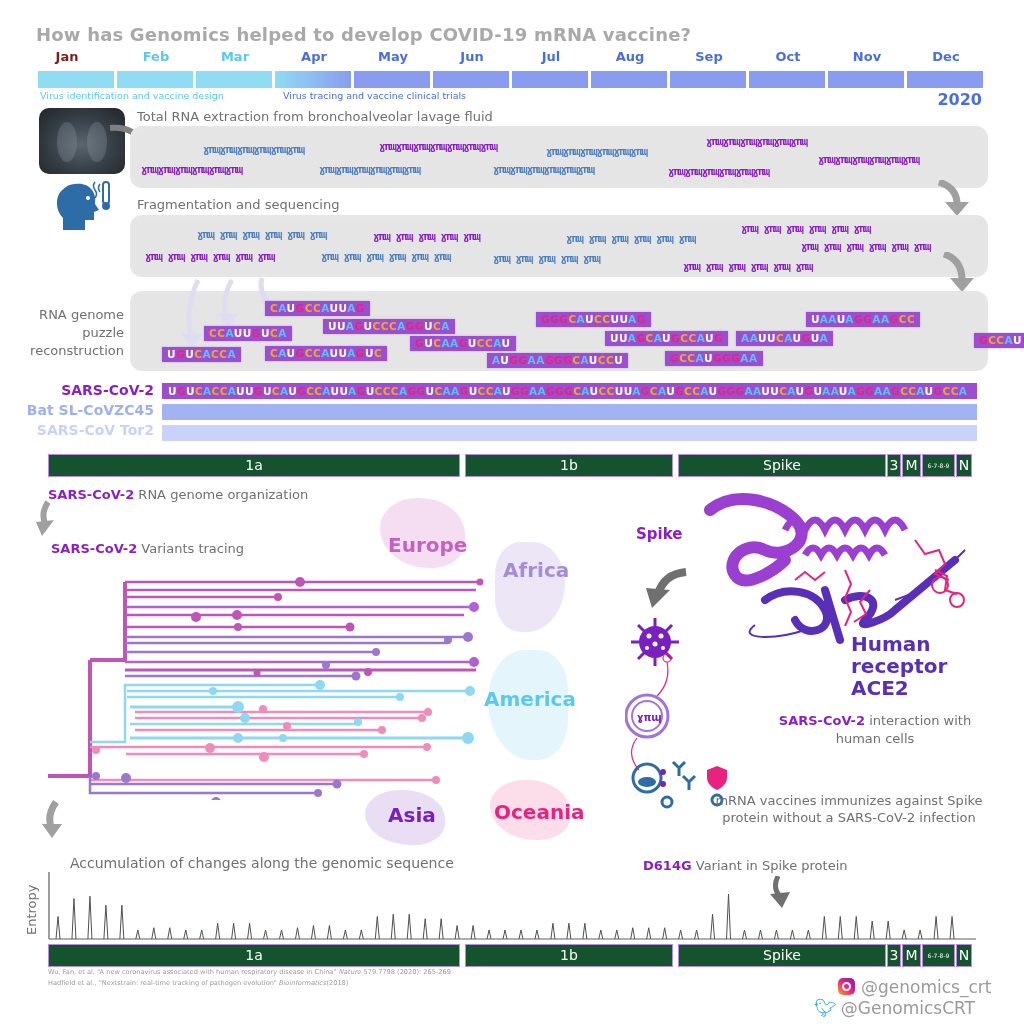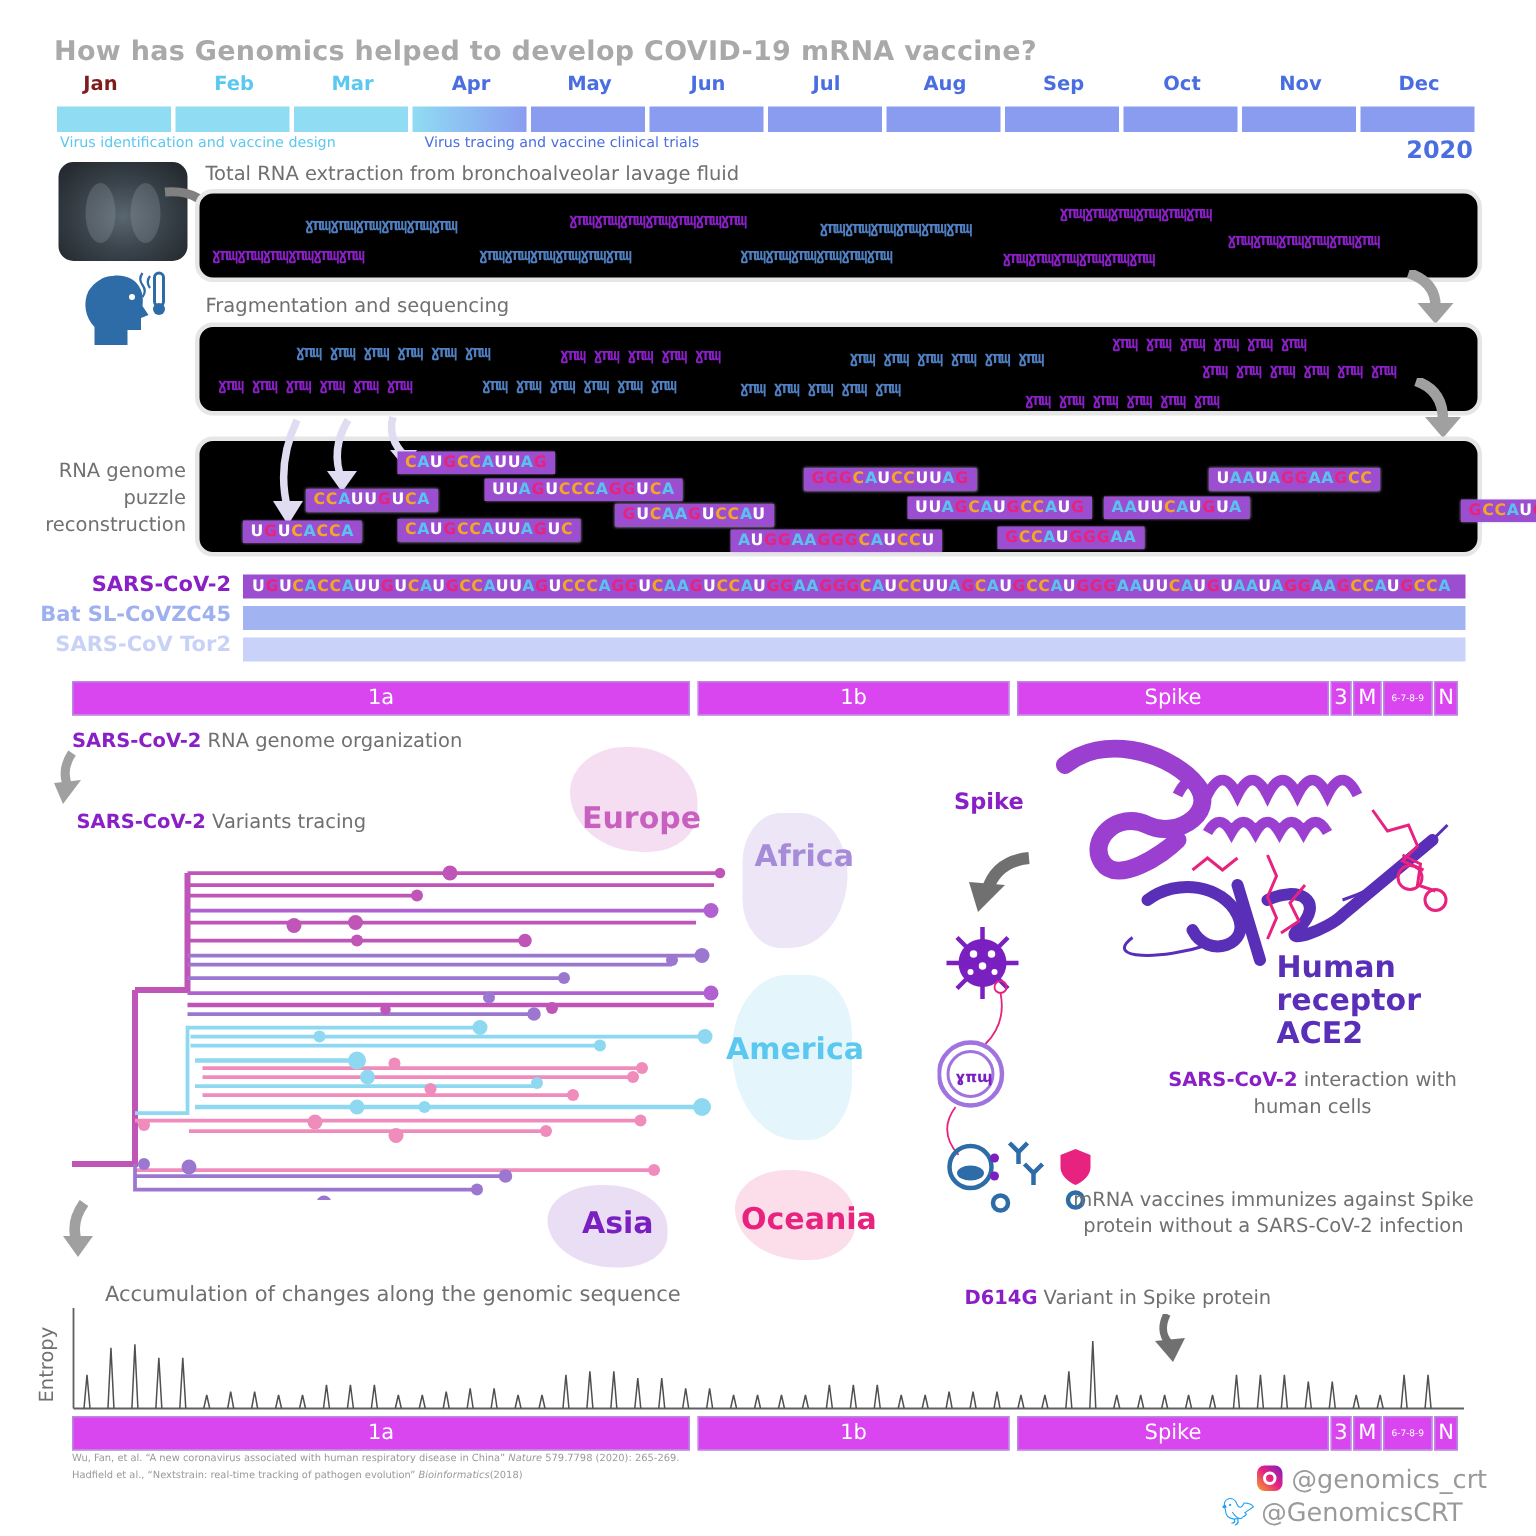--- a/index.html
+++ b/index.html
@@ -5,34 +5,34 @@
   * { box-sizing: border-box; margin: 0; padding: 0; }
   html, body { width: 1024px; height: 1024px; background: #ffffff; overflow: hidden; }
   body { position: relative; font-family: "DejaVu Sans", "Liberation Sans", sans-serif; color: #808080; }
   .abs { position: absolute; }
   .title { left: 36px; top: 24px; font-size: 18px; font-weight: bold; color: #a9a9a9; letter-spacing: 0.2px; }
   .month { position: absolute; top: 49px; font-size: 13px; font-weight: bold; text-align: center; width: 78px; }
   .month-bar { position: absolute; top: 71px; height: 17px; width: 76px; }
   .phase { position: absolute; top: 90px; font-size: 9.5px; }
   .year { right: 42px; top: 90px; font-size: 16px; font-weight: bold; color: #4a6ee0; }
   .stage-label { position: absolute; font-size: 13px; color: #707070; }
-  .panel { position: absolute; border: 3px solid #e6e6e6; border-radius: 12px; background: #000000; }
+  .panel { position: absolute; border: 3px solid #e6e6e6; border-radius: 12px; background: #e5e5e5; }
   .helix { position: absolute; font-family: "DejaVu Sans Mono", monospace; font-weight: bold; font-size: 11px; letter-spacing: -1px; white-space: nowrap; }
   .helix.blue { color: #4f7fc0; }
   .helix.purple { color: #8a1fc6; }
   .read { position: absolute; height: 15px; background: #9b4fd0; font-family: "DejaVu Sans", sans-serif; font-size: 10.5px; font-weight: bold; line-height: 15px; padding: 0 5px; letter-spacing: 0.5px; white-space: nowrap; box-shadow: 0 0 2px #c7a4ea; }
   .read span, .seqbar span { }
   .nA { color: #5bc2f0; }
   .nU { color: #ffffff; }
   .nC { color: #f5a623; }
   .nG { color: #e8237f; }
   .genome-label { position: absolute; font-size: 14px; font-weight: bold; text-align: right; width: 150px; left: 4px; }
   .seqbar { position: absolute; left: 162px; width: 815px; height: 16px; }
   .seqbar.main { background: #9b4fd0; font-family: "DejaVu Sans", sans-serif; font-size: 10.5px; font-weight: bold; line-height: 16px; padding-left: 6px; letter-spacing: 0.4px; white-space: nowrap; overflow: hidden; }
-  .orf { position: absolute; height: 23px; background: #d946ef; color: #fff; text-align: center; line-height: 23px; font-size: 14px; box-shadow: inset 0 0 0 1px #b88be0; }
+  .orf { position: absolute; height: 23px; background: #14532d; color: #fff; text-align: center; line-height: 23px; font-size: 14px; box-shadow: inset 0 0 0 1px #b88be0; }
   .orf.small { font-size: 6px; }
   .mixed { position: absolute; font-size: 13px; color: #707070; white-space: nowrap; }
   .mixed .hl { color: #8a1fc6; font-weight: bold; }
   .continent { position: absolute; font-size: 20px; font-weight: bold; }
   .cont-shape { position: absolute; border-radius: 45% 55% 40% 60%; opacity: 0.6; }
   .refs { position: absolute; left: 48px; top: 967px; font-size: 6.6px; color: #9a9a9a; line-height: 11px; }
   .refs i { font-style: italic; }
   .social { position: absolute; font-size: 17px; color: #9a9a9a; left: 838px; }
 </style>
 </head>

